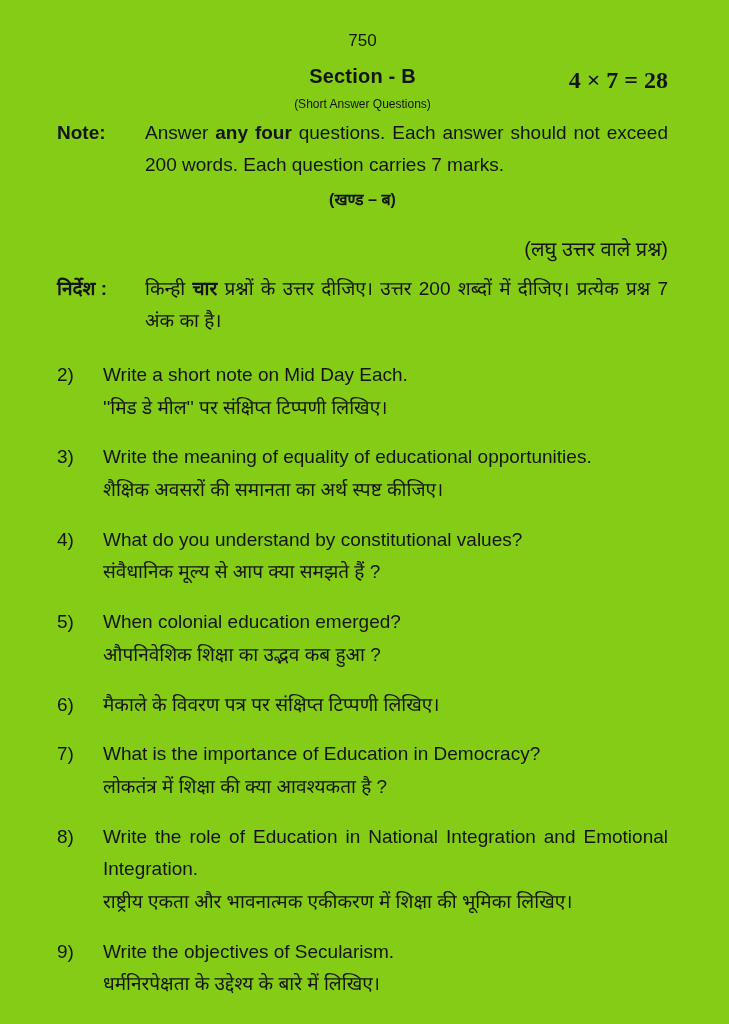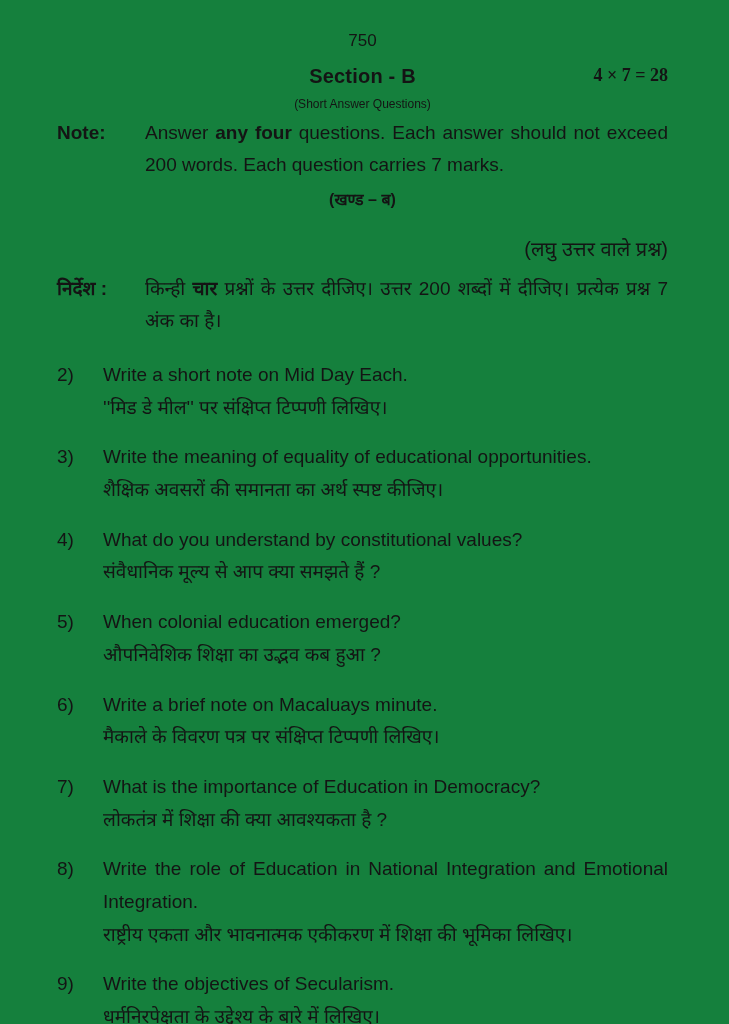--- a/index.html
+++ b/index.html
@@ -1,21 +1,21 @@
 <!DOCTYPE html>
 <html><head>
 <meta charset="utf-8">
 <style>
   html, body { margin: 0; padding: 0; background: #e8e8e8; }
   .page {
     position: relative;
     width: 729px;
     height: 1024px;
     margin: 0 auto;
-    background: #15803d;
+    background: #84cc16;
     box-sizing: border-box;
     padding: 26px 61px 0 57px;
     font-family: "Liberation Sans", "DejaVu Sans", sans-serif;
     font-size: 19px;
     line-height: 1.72;
     color: #141414;
     display: flex;
     flex-direction: column;
     overflow: hidden;
   }
@@ -32,21 +32,21 @@
     font-weight: bold;
     font-size: 20px;
     letter-spacing: 0.2px;
   }
   .section-marks {
     position: absolute;
     right: 0;
     top: 1px;
     font-family: "Liberation Serif", "DejaVu Serif", serif;
     font-weight: bold;
-    font-size: 18px;
+    font-size: 24px;
   }
   .section-subtitle { text-align: center; font-size: 12px; }
   .note-block, .nirdesh-block {
     display: flex;
     margin-top: 2px;
   }
   .note-label {
     width: 88px;
     flex-shrink: 0;
     font-weight: bold;
@@ -139,21 +139,20 @@
       <div class="q-number">5)</div>
       <div class="q-body">
         <div class="q-en no-justify">When colonial education emerged?</div>
         <div class="q-hi">औपनिवेशिक शिक्षा का उद्भव कब हुआ ?</div>
       </div>
     </div>
 
     <div class="question">
       <div class="q-number">6)</div>
       <div class="q-body">
-        <div class="q-en no-justify">Write a brief note on Macaluays minute.</div>
         <div class="q-hi">मैकाले के विवरण पत्र पर संक्षिप्त टिप्पणी लिखिए।</div>
       </div>
     </div>
 
     <div class="question">
       <div class="q-number">7)</div>
       <div class="q-body">
         <div class="q-en no-justify">What is the importance of Education in Democracy?</div>
         <div class="q-hi">लोकतंत्र में शिक्षा की क्या आवश्यकता है ?</div>
       </div>

